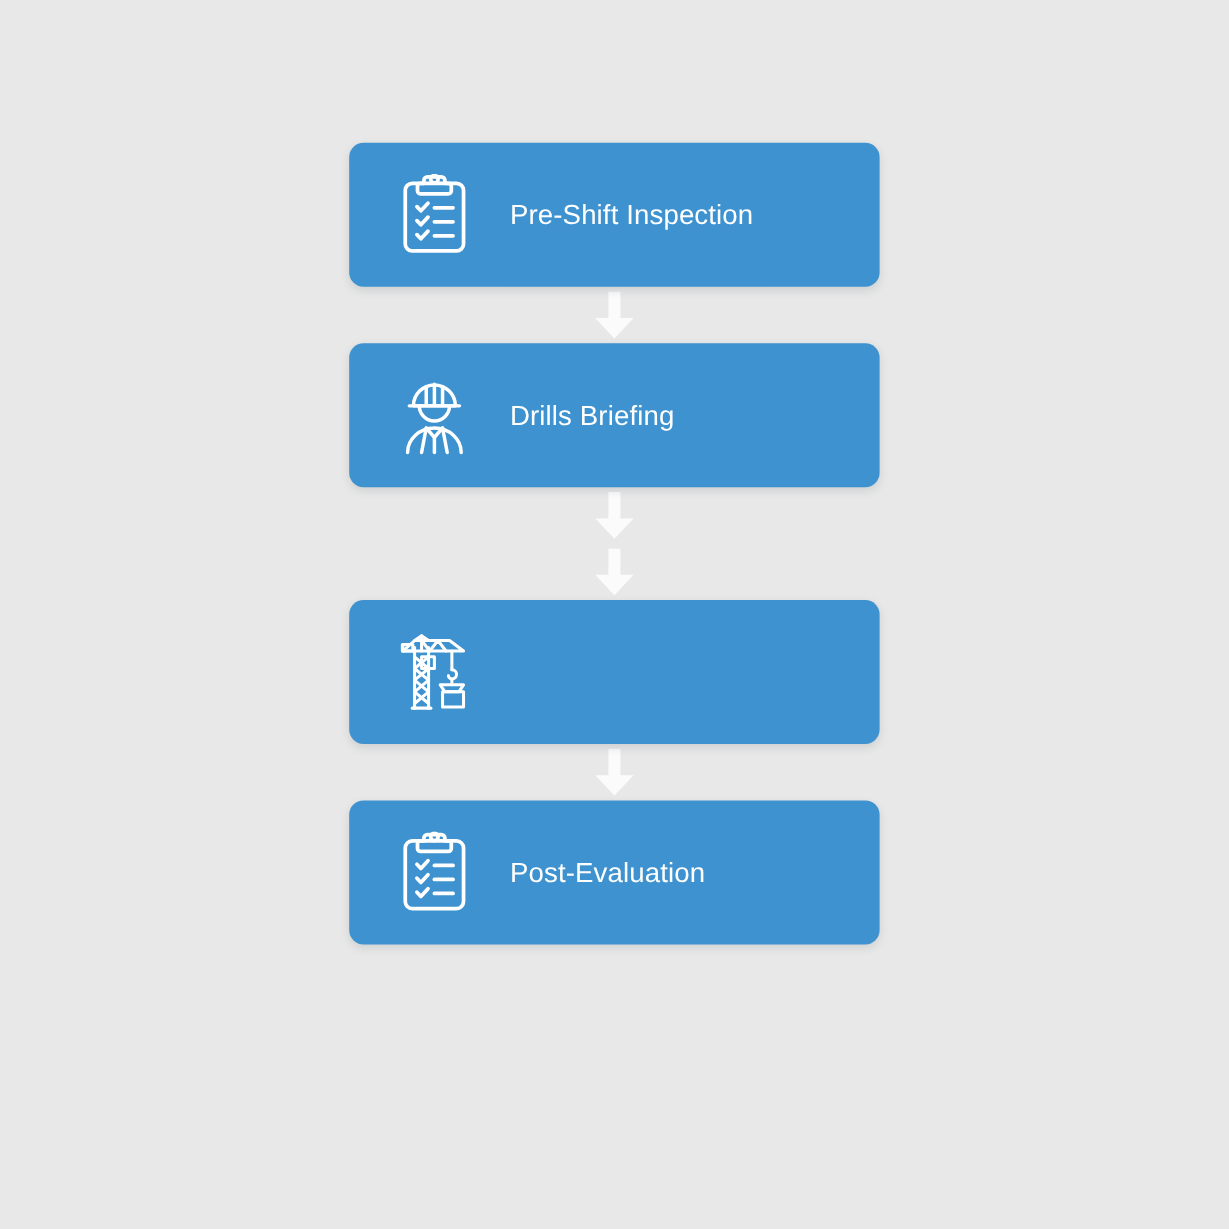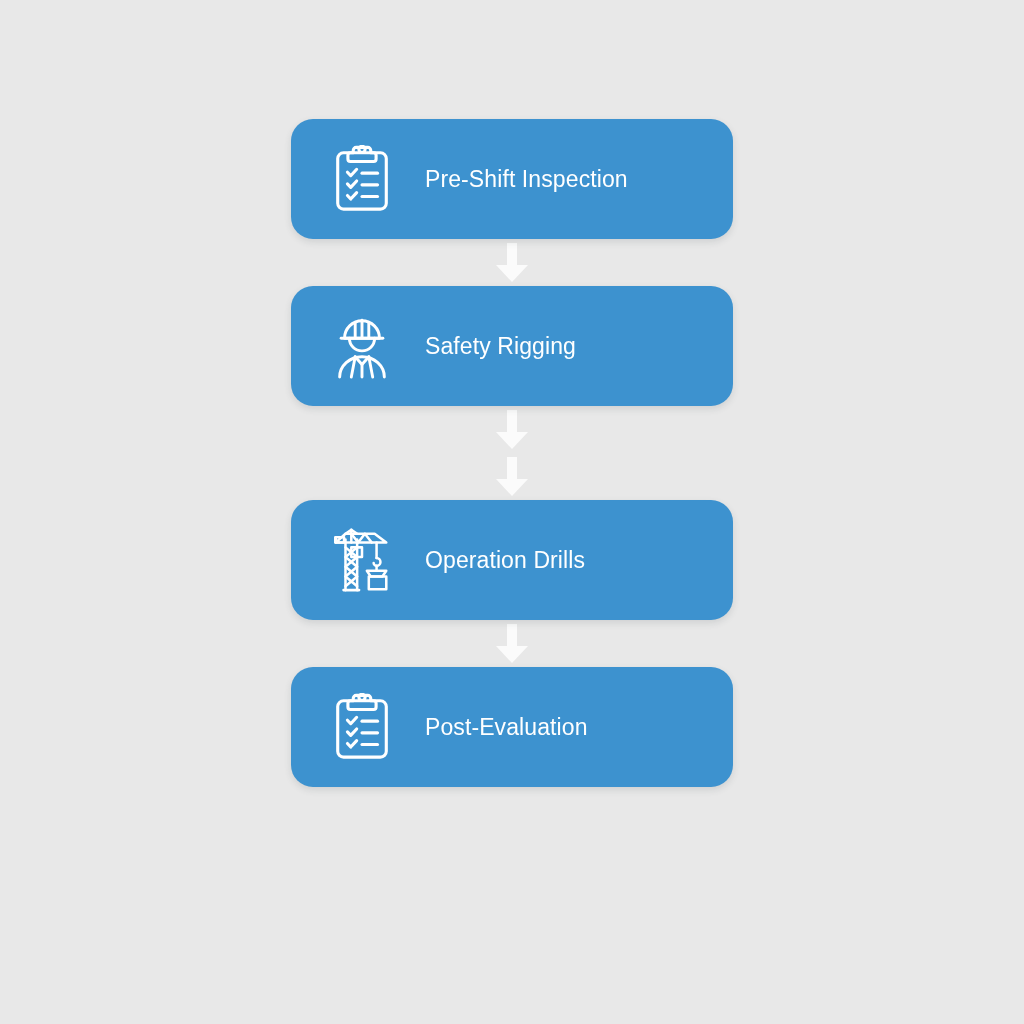--- a/index.html
+++ b/index.html
@@ -27,21 +27,21 @@
     top: 119px;
     width: 442px;
     display: flex;
     flex-direction: column;
     align-items: stretch;
   }
 
   .step-card {
     position: relative;
     height: 120px;
-    border-radius: 22px;
+    border-radius: 12px;
     background: #3d92cf;
     display: flex;
     flex-direction: row;
     align-items: center;
     box-shadow: 0 3px 7px rgba(60, 70, 80, 0.14);
   }
 
   .step-icon {
     flex: 0 0 auto;
     width: 74px;
@@ -120,21 +120,21 @@
           <line x1="31" y1="8.5" x2="31" y2="25"></line>
           <line x1="38" y1="10.5" x2="38" y2="25"></line>
           <path d="M18 27 a13 13 0 0 0 26 0"></path>
           <path d="M8 67 a23 21 0 0 1 46 0"></path>
           <path d="M24 46 l7 8 l7 -8"></path>
           <path d="M24 46 L20 67"></path>
           <path d="M38 46 L42 67"></path>
           <line x1="31" y1="54" x2="31" y2="67"></line>
         </svg>
       </span>
-      <span class="step-label">Safety Rigging</span>
+      <span class="step-label">Drills Briefing</span>
     </div>
 
     <div class="connector">
       <svg viewBox="0 0 34 40">
         <path d="M12 0 H22 V22 H33 L17 39 L1 22 H12 Z" fill="#fbfbfb"></path>
       </svg>
     </div>
 
 
     <div class="connector">
@@ -162,21 +162,20 @@
           <line x1="20" y1="4" x2="20" y2="17"></line>
           <path d="M14 8 L20 4 L26 8"></path>
 
           <line x1="46" y1="17" x2="46" y2="33"></line>
           <path d="M46 33 a4 4 0 0 1 0 8 a3 3 0 0 1 -3 -3"></path>
           <line x1="46" y1="41" x2="46" y2="46"></line>
           <path d="M36 46 H56 L52 52 H40 Z"></path>
           <rect x="38" y="52" width="18" height="13"></rect>
         </svg>
       </span>
-      <span class="step-label">Operation Drills</span>
     </div>
 
     <div class="connector">
       <svg viewBox="0 0 34 40">
         <path d="M12 0 H22 V22 H33 L17 39 L1 22 H12 Z" fill="#fbfbfb"></path>
       </svg>
     </div>
 
     <div class="step-card">
       <span class="step-icon">

